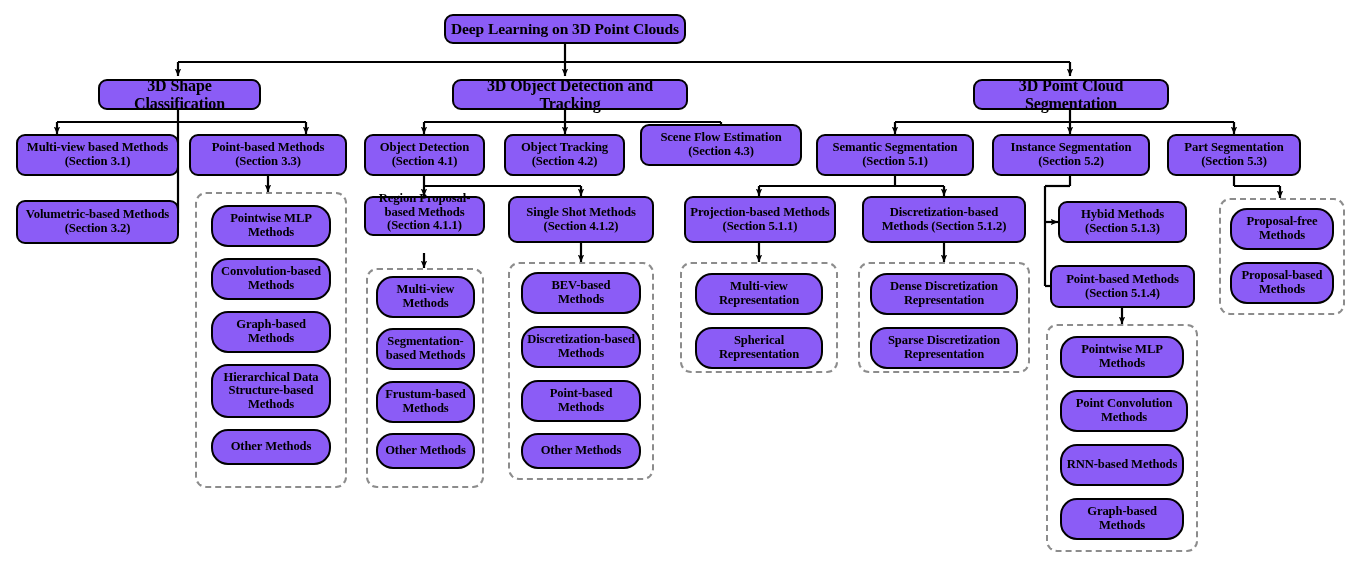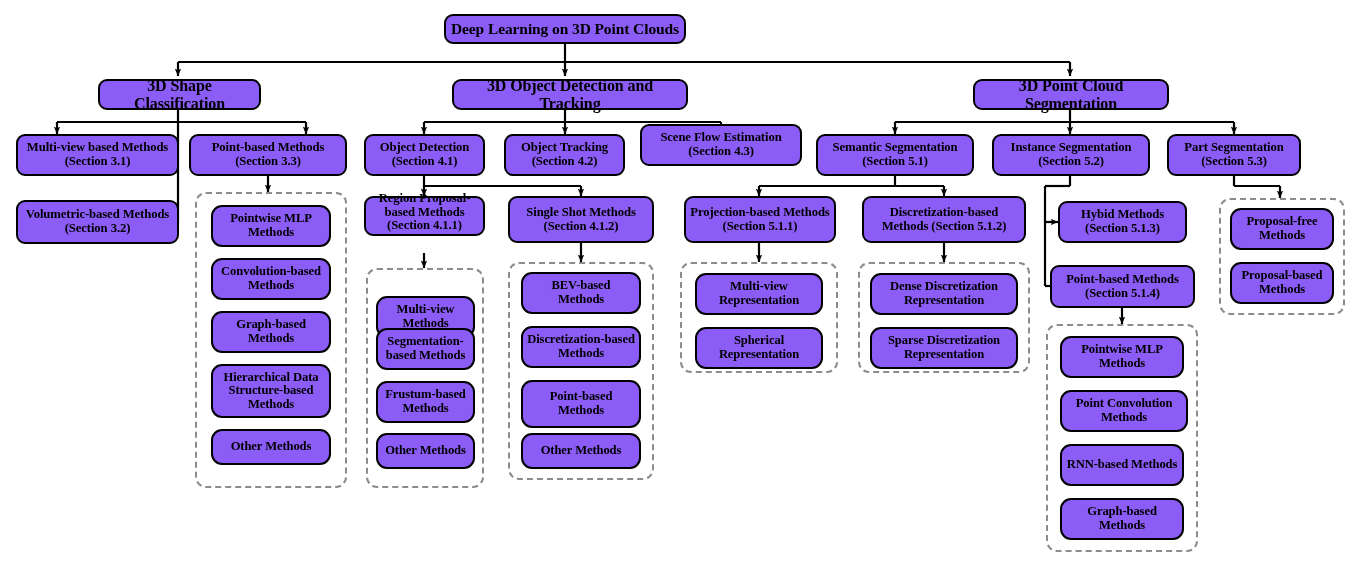--- a/index.html
+++ b/index.html
@@ -19,21 +19,21 @@
     color:#000;
     line-height:1.08;
     padding:1px 4px;
     letter-spacing:-0.1px;
   }
   .node span{display:block;width:100%;}
   .root{font-size:15.5px;}
   .lvl2{font-size:16px;}
   .lvl3{font-size:12.7px;}
   .lvl4{font-size:12.7px;}
-  .leaf{font-size:12.6px;border-width:2px;border-radius:11px;}
+  .leaf{font-size:12.6px;border-width:2px;border-radius:17px;}
   .group{
     position:absolute;
     box-sizing:border-box;
     border:2px dashed #8c8c8c;
     border-radius:11px;
     background:transparent;
   }
 </style>
 </head>
 <body>
@@ -157,41 +157,41 @@
   </div>
 
   <div class="node lvl4" style="left:364px;top:196px;width:121px;height:40px;align-items:flex-end;">
     <span>Region Proposal-based Methods (Section 4.1.1)</span>
   </div>
   <div class="node lvl4" style="left:508px;top:196px;width:146px;height:47px;">
     <span>Single Shot Methods (Section 4.1.2)</span>
   </div>
 
   <div class="group" style="left:366px;top:268px;width:118px;height:220px;"></div>
-  <div class="node leaf" style="left:376px;top:276px;width:99px;height:42px;margin-top:20px;">
+  <div class="node leaf" style="left:376px;top:276px;width:99px;height:42px;">
     <span>Multi-view Methods</span>
   </div>
   <div class="node leaf" style="left:376px;top:328px;width:99px;height:42px;">
     <span>Segmentation-based Methods</span>
   </div>
   <div class="node leaf" style="left:376px;top:381px;width:99px;height:42px;">
     <span>Frustum-based Methods</span>
   </div>
   <div class="node leaf" style="left:376px;top:433px;width:99px;height:36px;">
     <span>Other Methods</span>
   </div>
 
   <div class="group" style="left:508px;top:262px;width:146px;height:218px;"></div>
   <div class="node leaf" style="left:521px;top:272px;width:120px;height:42px;">
     <span>BEV-based Methods</span>
   </div>
   <div class="node leaf" style="left:521px;top:326px;width:120px;height:42px;">
     <span>Discretization-based Methods</span>
   </div>
-  <div class="node leaf" style="left:521px;top:380px;width:120px;height:48px;">
+  <div class="node leaf" style="left:521px;top:380px;width:120px;height:42px;">
     <span>Point-based Methods</span>
   </div>
   <div class="node leaf" style="left:521px;top:433px;width:120px;height:36px;">
     <span>Other Methods</span>
   </div>
 
   <div class="node lvl3" style="left:816px;top:134px;width:158px;height:42px;">
     <span>Semantic Segmentation (Section 5.1)</span>
   </div>
   <div class="node lvl3" style="left:992px;top:134px;width:158px;height:42px;">

